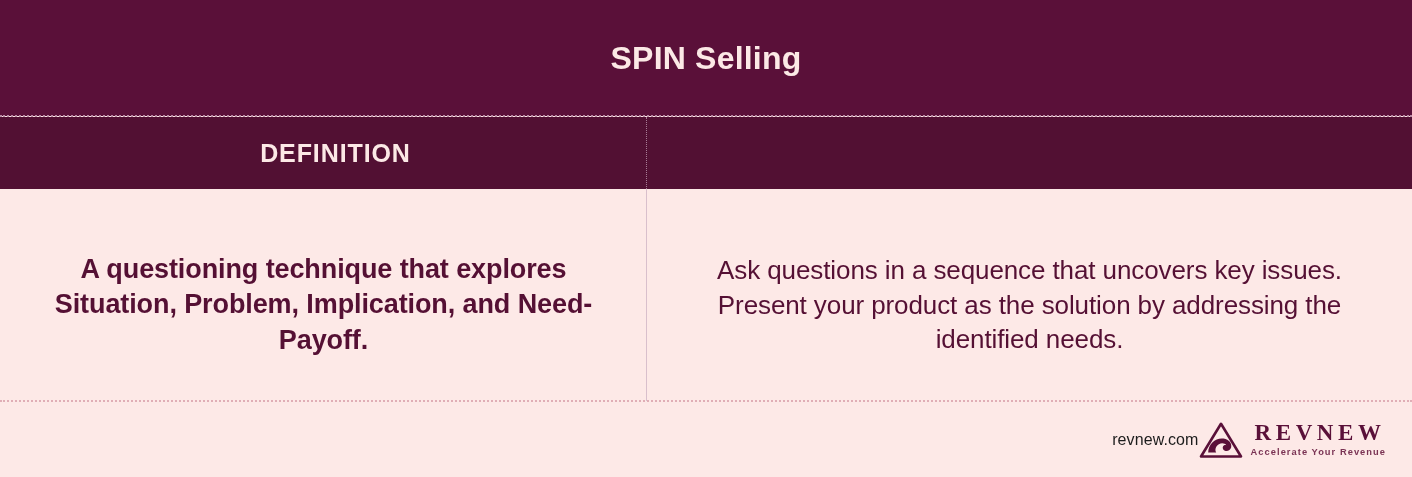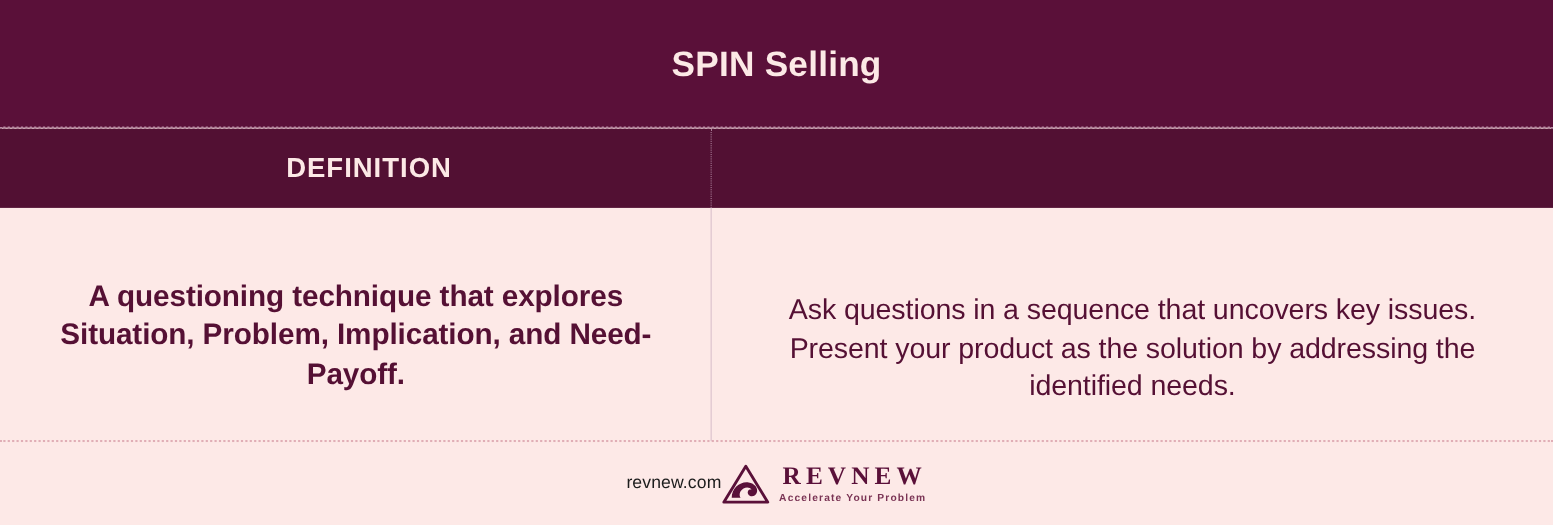--- a/index.html
+++ b/index.html
@@ -98,21 +98,21 @@
     display: flex;
   }
   .body-col {
     display: flex;
     align-items: center;
     justify-content: center;
     height: 212px;
     box-sizing: border-box;
   }
   #body-col-left  { width: 647px; padding: 0 30px; }
-  #body-col-right { width: 765px; padding: 8px 56px; margin-top: 11px; }
+  #body-col-right { width: 765px; padding: 8px 56px; }
 
   #definition-text {
     color: #551034;
     font-size: 27px;
     font-weight: 600;
     line-height: 1.30;
     text-align: center;
     letter-spacing: -0.1px;
   }
   #howto-text {
@@ -145,21 +145,21 @@
 
   
   #footer {
     position: absolute;
     left: 0; top: 402px;
     width: 1412px;
     height: 75px;
     background: #fde9e7;
     display: flex;
     align-items: center;
-    justify-content: center;
+    justify-content: flex-end;
     padding: 0 26px 0 26px;
     box-sizing: border-box;
   }
   #footer-url {
     color: #1c1c1c;
     font-size: 16px;
     font-weight: 400;
     letter-spacing: 0.1px;
   }
 
@@ -231,18 +231,18 @@
     <div id="logo">
       <svg id="logo-mark" width="44" height="38" viewBox="0 0 44 38" aria-hidden="true">
         <path d="M22 2.8 L42 35.5 L2 35.5 Z" fill="none" stroke="#5a1039" stroke-width="2.6" stroke-linejoin="round"></path>
         <path d="M9.2 31.6 C9.2 22.4 17.2 16.4 24.6 17.6 C30.2 18.5 33.0 22.6 32.2 26.2
                  C31.5 29.2 28.4 30.8 25.9 29.8 C23.9 29.0 23.2 26.8 24.1 25.2
                  C24.8 24.0 26.3 23.6 27.3 24.2 C26.0 22.2 22.6 21.6 19.9 23.2
                  C16.6 25.1 15.6 29.0 17.2 31.6 Z" fill="#5a1039"></path>
       </svg>
       <div id="logo-wordmark">
         <div id="logo-name">REVNEW</div>
-        <div id="logo-tagline">Accelerate Your Problem</div>
+        <div id="logo-tagline">Accelerate Your Revenue</div>
       </div>
     </div>
   </div>
 
 </div>
 
 </body></html>

